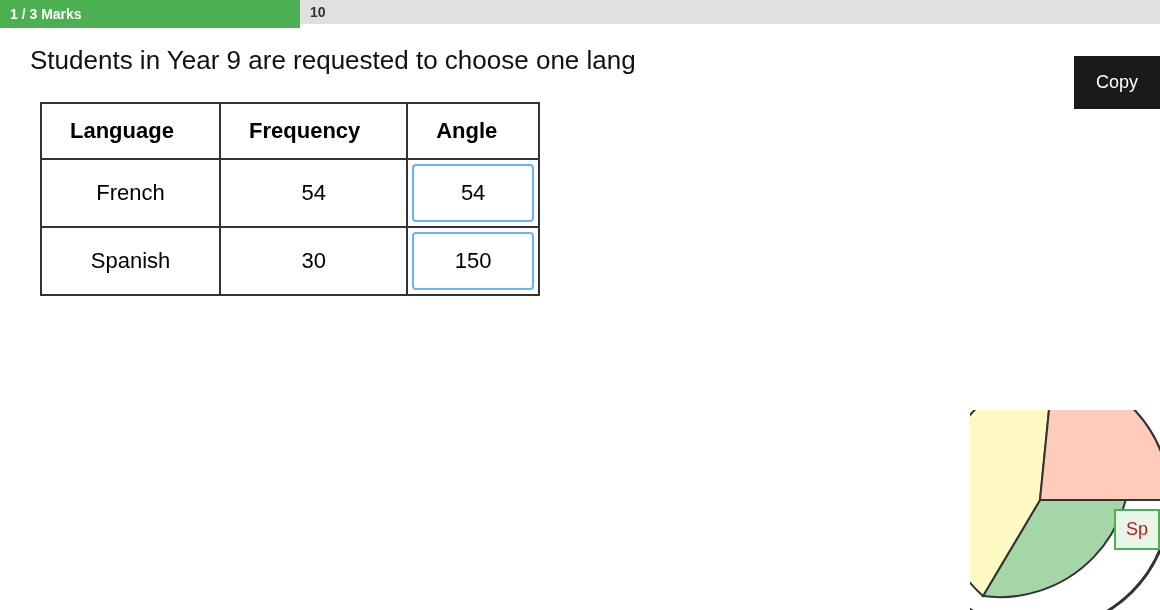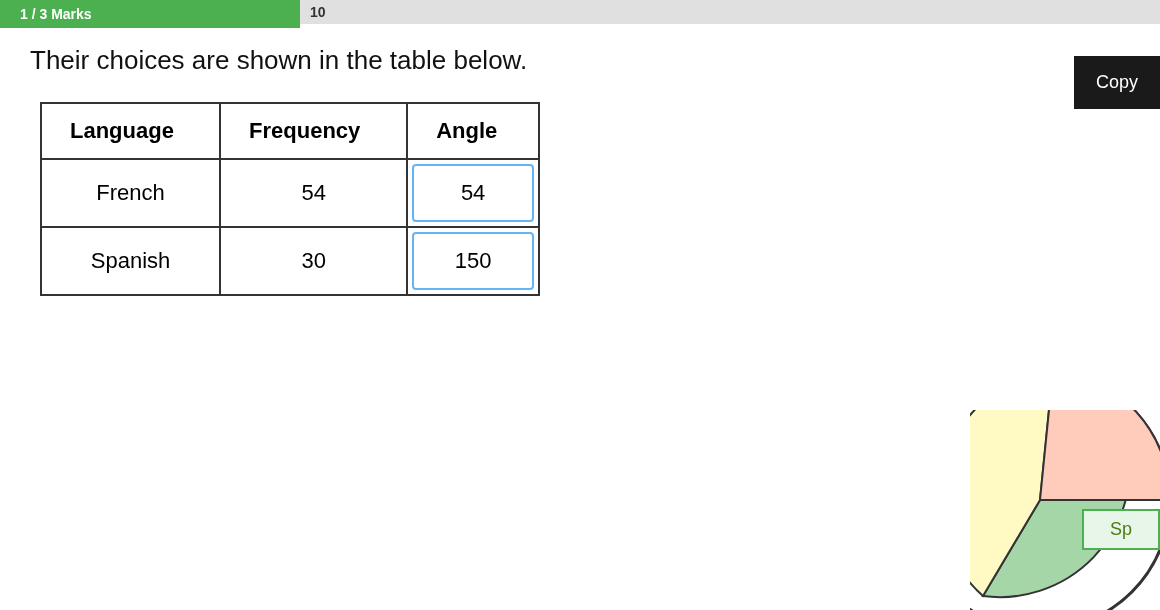--- a/index.html
+++ b/index.html
@@ -26,21 +26,21 @@
       top: 0;
       left: 0;
     }
 
     .progress-bar-left {
       background: #4caf50;
       width: 300px;
       height: 28px;
       display: flex;
       align-items: center;
-      padding-left: 20px;
+      padding-left: 10px;
     }
 
     .progress-bar-left span {
       color: white;
       font-size: 14px;
       font-weight: 600;
     }
 
     .progress-bar-right {
       background: #e0e0e0;
@@ -153,43 +153,43 @@
       bottom: -20px;
     }
 
     
     .spanish-label {
       position: absolute;
       bottom: 60px;
       right: 0;
       background: #e8f5e9;
       border: 2px solid #4caf50;
-      padding: 8px 26px;
+      padding: 8px 10px;
       font-size: 18px;
-      color: #4d7c0f;
+      color: #b91c1c;
     }
   </style>
 </head>
 <body>
 
 <div class="top-bars">
   <div class="progress-bar-left">
     <span>1 / 3 Marks</span>
   </div>
   <div class="progress-bar-right">
     <span>10</span>
   </div>
 </div>
 
 <button class="copy-button">Copy</button>
 
 <div class="main-content">
 
   <div class="question-text">
-    <div>Their choices are shown in the table below.</div>
+    <div>Students in Year 9 are requested to choose one lang</div>
   </div>
 
   <div class="table-container">
     <table>
       <thead>
         <tr>
           <th>Language</th>
           <th>Frequency</th>
           <th>Angle</th>
         </tr>

